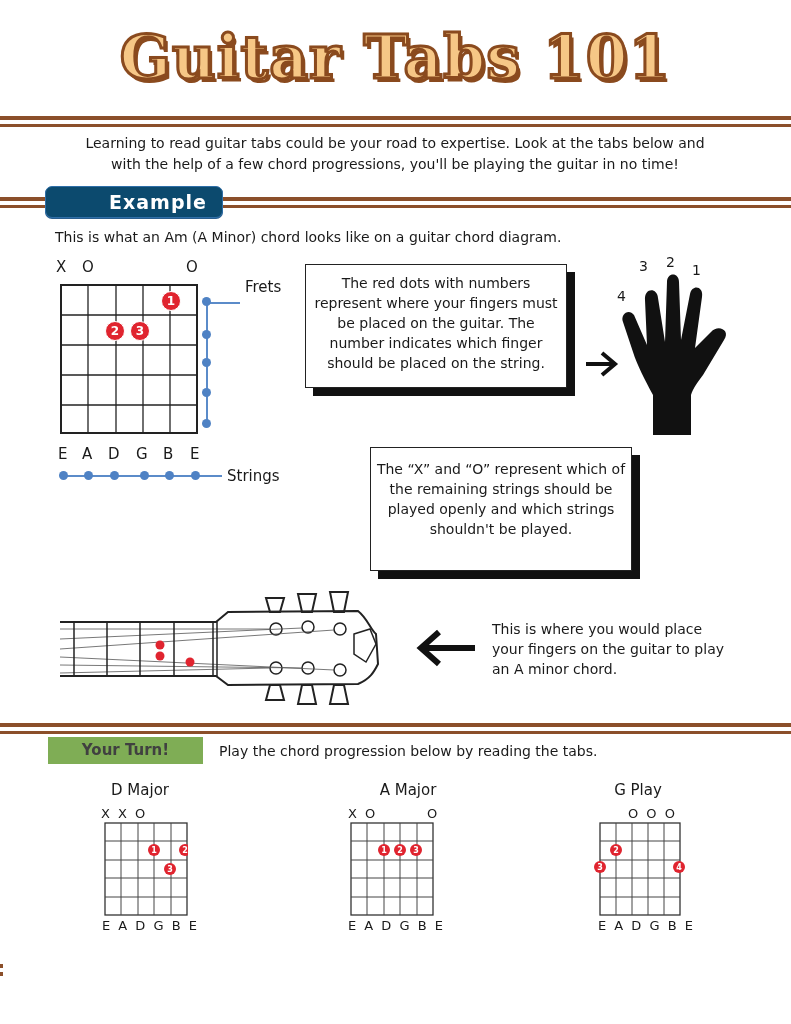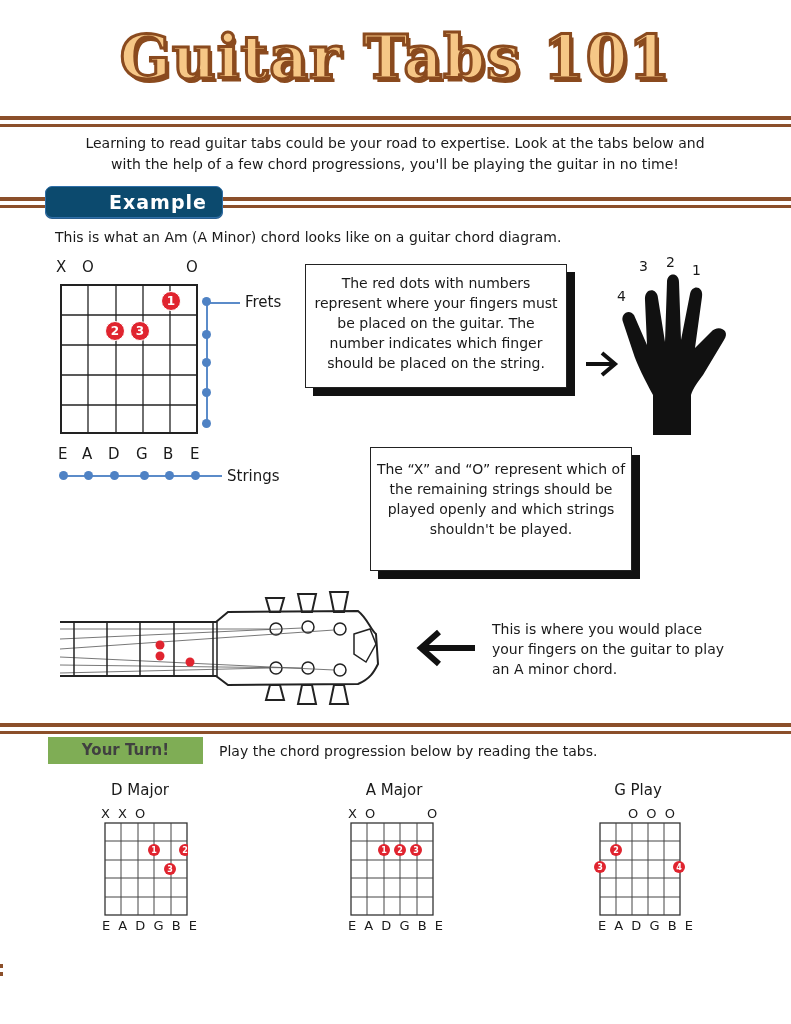--- a/index.html
+++ b/index.html
@@ -68,21 +68,21 @@
   <div class="dot" style="left:105px;top:321px;width:20px;height:20px;font-size:12px;line-height:18px">2</div>
   <div class="dot" style="left:130px;top:321px;width:20px;height:20px;font-size:12px;line-height:18px">3</div>
 
   <div class="bluel" style="left:206px;top:302px;width:2px;height:122px"></div>
   <div class="bluel" style="left:206px;top:302px;width:34px;height:1.5px"></div>
   <div class="bdot" style="left:202px;top:297px"></div>
   <div class="bdot" style="left:202px;top:330px"></div>
   <div class="bdot" style="left:202px;top:358px"></div>
   <div class="bdot" style="left:202px;top:388px"></div>
   <div class="bdot" style="left:202px;top:419px"></div>
-  <div class="abs txt" style="left:245px;top:293px;font-size:15px">Frets</div>
+  <div class="abs txt" style="left:245px;top:278px;font-size:15px">Frets</div>
 
   <div class="abs" style="left:58px;top:445px;font-size:15px">E</div>
   <div class="abs" style="left:82px;top:445px;font-size:15px">A</div>
   <div class="abs" style="left:108px;top:445px;font-size:15px">D</div>
   <div class="abs" style="left:136px;top:445px;font-size:15px">G</div>
   <div class="abs" style="left:163px;top:445px;font-size:15px">B</div>
   <div class="abs" style="left:190px;top:445px;font-size:15px">E</div>
   <div class="bluel" style="left:64px;top:475px;width:158px;height:1.5px"></div>
   <div class="bdot" style="left:59px;top:471px"></div>
   <div class="bdot" style="left:84px;top:471px"></div>
@@ -187,21 +187,21 @@
     <g fill="#fff" font-size="8" font-weight="bold" text-anchor="middle" font-family="DejaVu Sans, sans-serif">
         <text x="50" y="31">1</text>
         <text x="81" y="31">2</text>
         <text x="66" y="50">3</text>
       </g>
   </svg>
   <div class="abs small" style="left:102px;top:918px">E A D G B E</div>
 </div>
 
 <div>
-  <div class="chord-title" style="left:334px;top:781px">A Major</div>
+  <div class="chord-title" style="left:348px;top:781px">A Major</div>
   <div class="abs small" style="left:348px;top:806px">X O</div>
   <div class="abs small" style="left:427px;top:806px">O</div>
   <svg class="abs" style="left:350px;top:822px" width="84" height="94">
     <rect x="1" y="1" width="82" height="92" fill="#fff" stroke="#333" stroke-width="1.3"></rect>
     <g stroke="#444" stroke-width="1">
         <line x1="17" y1="1" x2="17" y2="93"></line>
         <line x1="34" y1="1" x2="34" y2="93"></line>
         <line x1="50" y1="1" x2="50" y2="93"></line>
         <line x1="67" y1="1" x2="67" y2="93"></line>
     <line x1="1" y1="19" x2="83" y2="19"></line>

